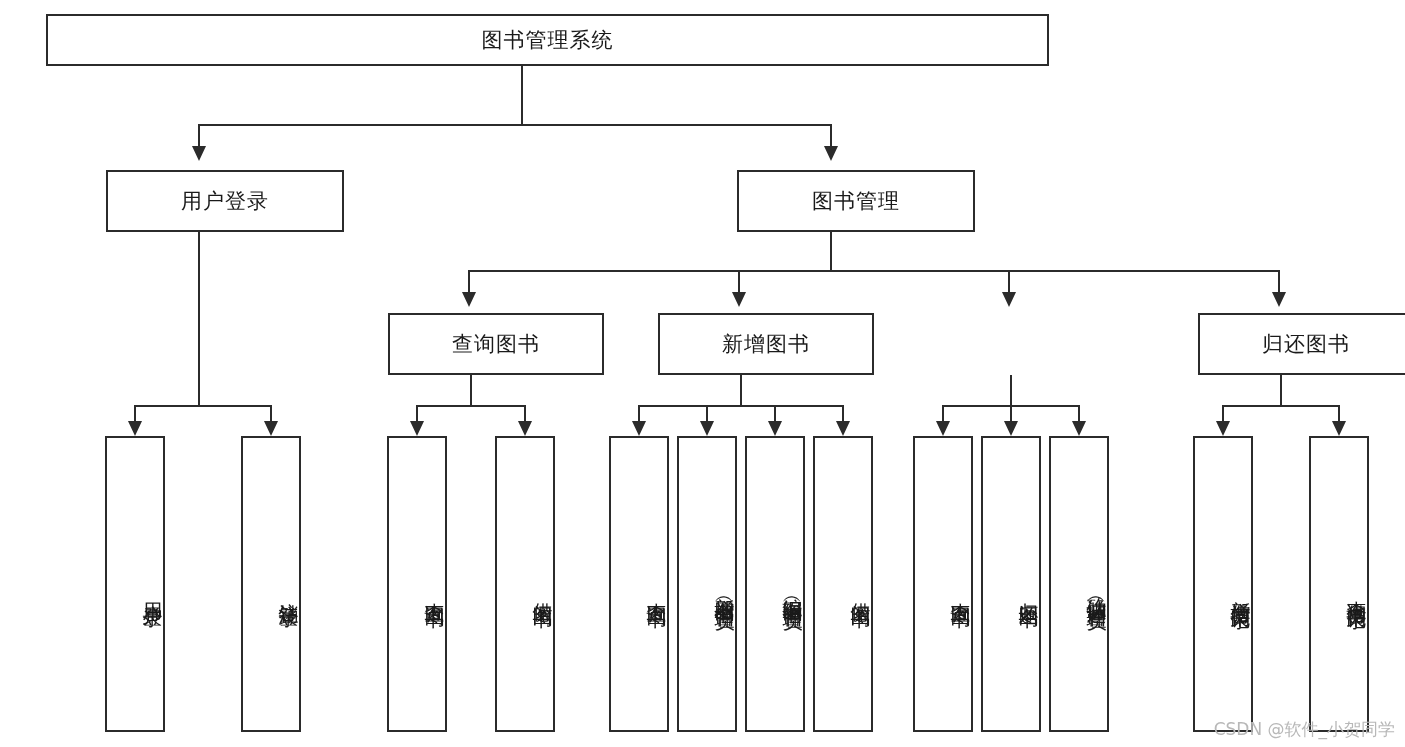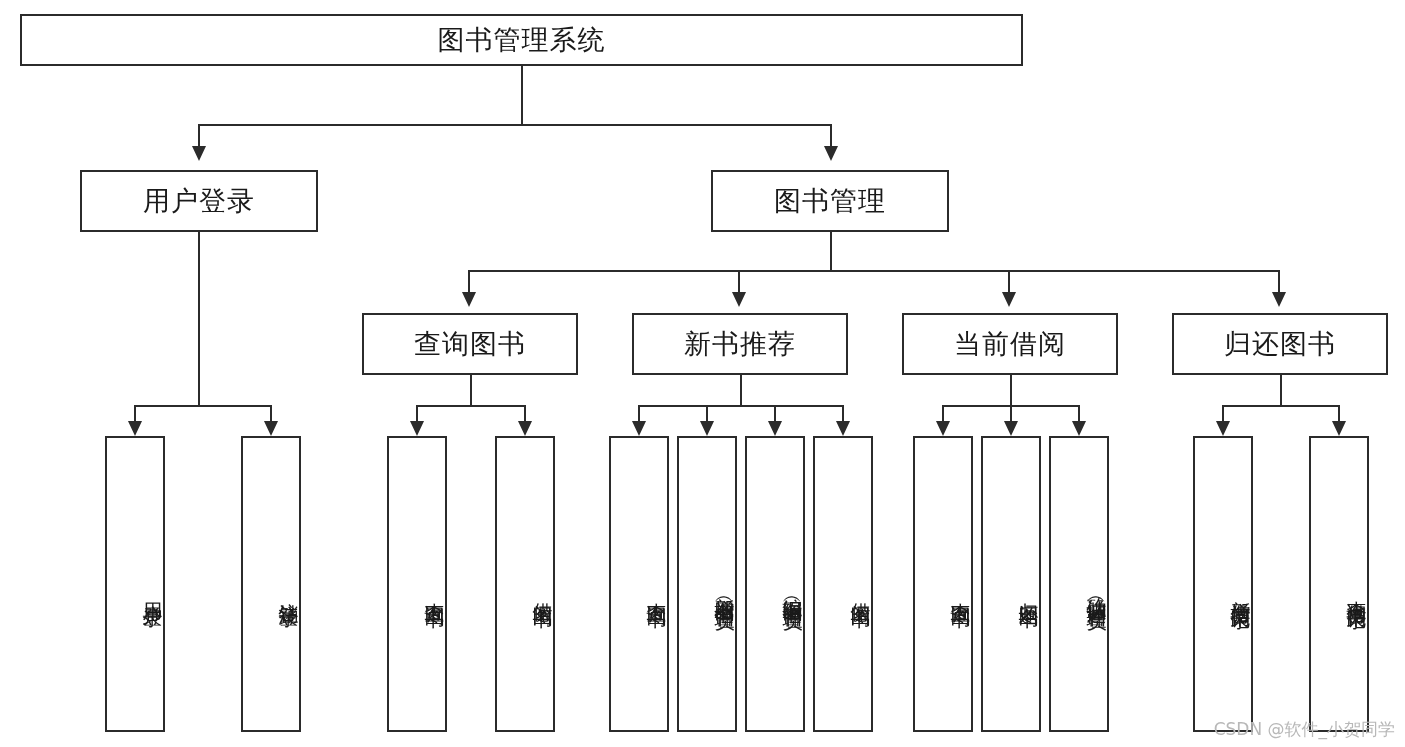--- a/index.html
+++ b/index.html
@@ -22,22 +22,23 @@
     position: absolute;
     box-sizing: border-box;
     border: 2px solid #2b2b2b;
     background: #ffffff;
     display: flex;
     align-items: center;
     justify-content: center;
     color: #1a1a1a;
   }
   .node.horiz {
-    font-size: 27px;
+    font-size: 21px;
     letter-spacing: 1px;
+    margin-left: 26px;
   }
   
   .node.vert {
     writing-mode: vertical-rl;
     text-orientation: upright;
     font-size: 20px;
     letter-spacing: 2px;
     padding-top: 14px;
     align-items: flex-start;
     justify-content: center;
@@ -113,24 +114,21 @@
   <div class="edge-v" style="left:1278px; top:270px; height:22px;"></div>
   <div class="arrow" style="left:462px; top:292px;"></div>
   <div class="arrow" style="left:732px; top:292px;"></div>
   <div class="arrow" style="left:1002px; top:292px;"></div>
   <div class="arrow" style="left:1272px; top:292px;"></div>
 
   <div class="node horiz" style="left:362px; top:313px; width:216px; height:62px;">
     <span class="label">查询图书</span>
   </div>
   <div class="node horiz" style="left:632px; top:313px; width:216px; height:62px;">
-    <span class="label">新书推荐</span>
-  </div>
-  <div class="node horiz" style="left:902px; top:313px; width:216px; height:62px;">
-    <span class="label">当前借阅</span>
+    <span class="label">新增图书</span>
   </div>
   <div class="node horiz" style="left:1172px; top:313px; width:216px; height:62px;">
     <span class="label">归还图书</span>
   </div>
 
   <div class="edge-v" style="left:470px; top:375px; height:30px;"></div>
   <div class="edge-h" style="left:416px; top:405px; width:108px;"></div>
   <div class="edge-v" style="left:416px; top:405px; height:16px;"></div>
   <div class="edge-v" style="left:524px; top:405px; height:16px;"></div>
   <div class="arrow" style="left:410px; top:421px;"></div>

